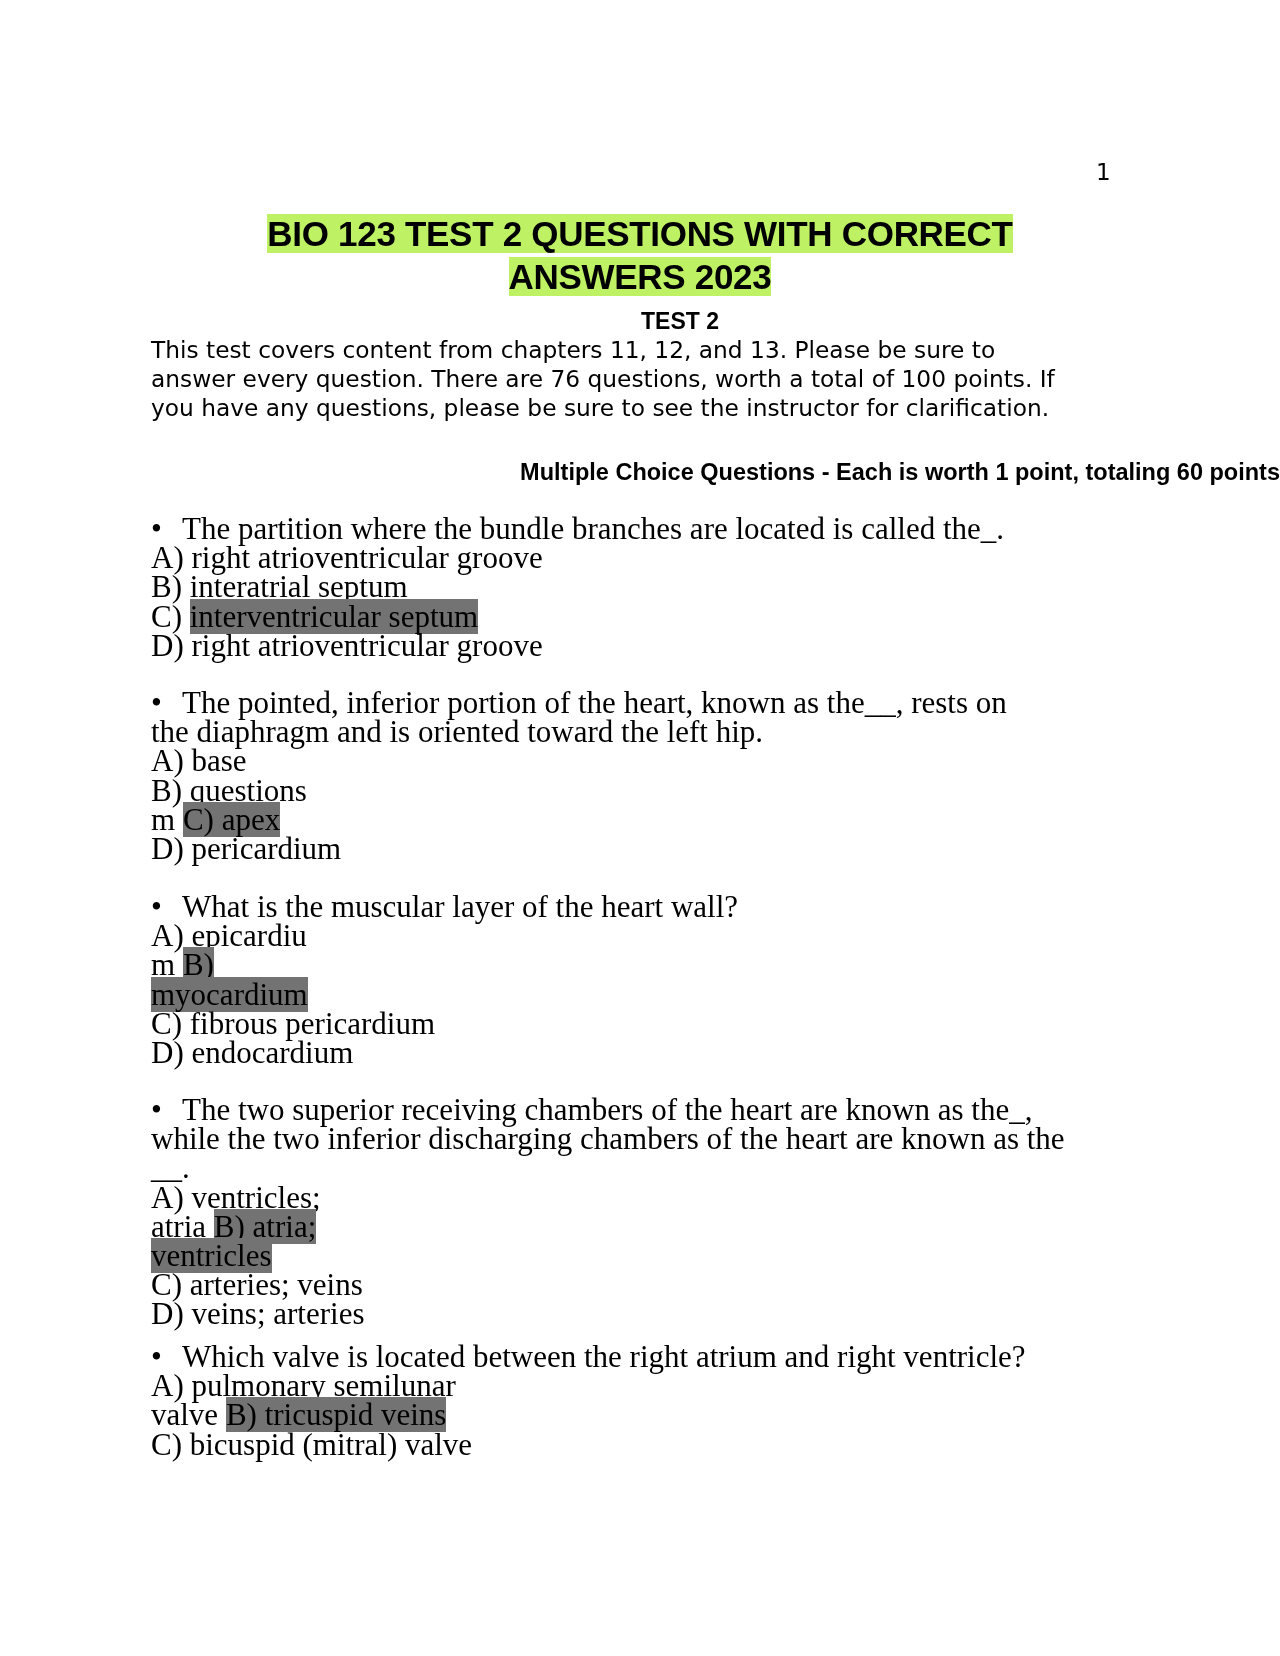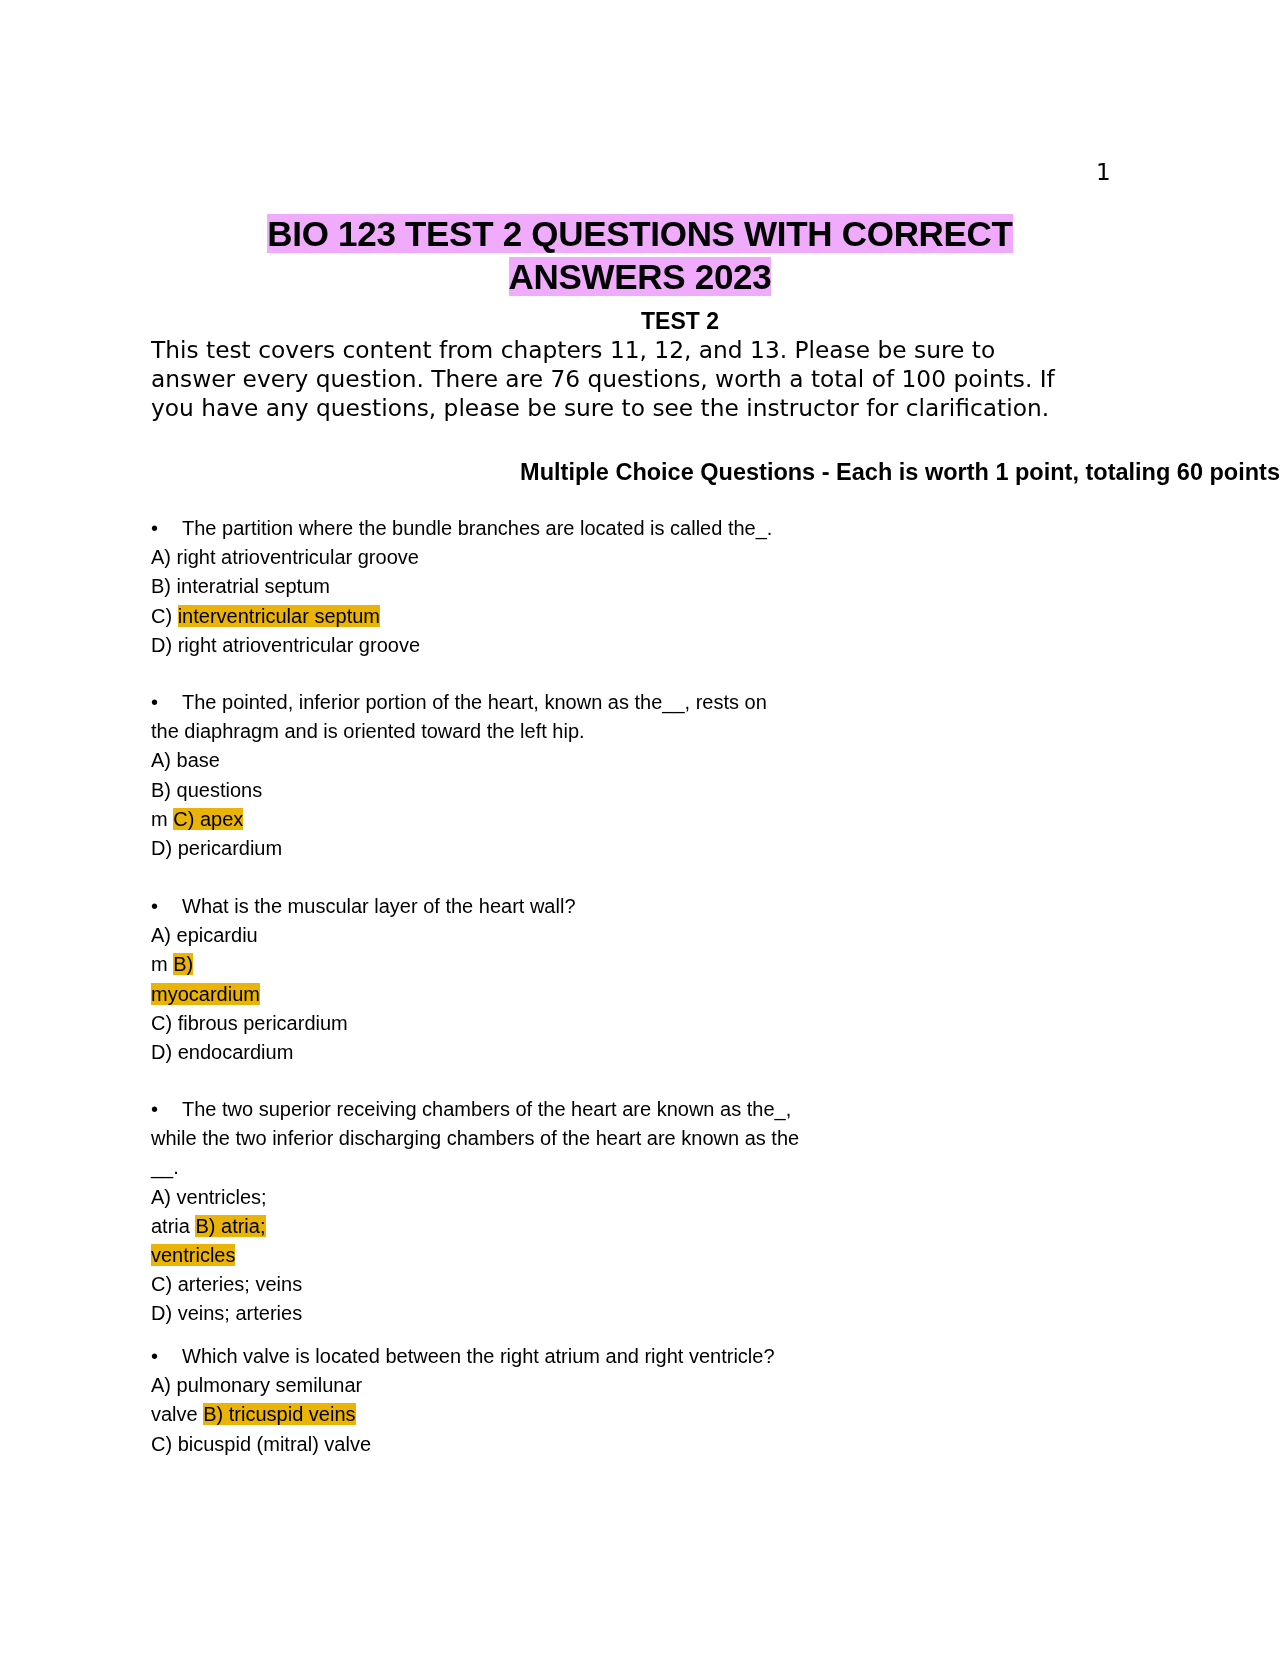--- a/index.html
+++ b/index.html
@@ -1,31 +1,31 @@
 <!DOCTYPE html>
 <html><head>
 <meta charset="utf-8">
 <style>
   html, body { margin: 0; padding: 0; background: #ffffff; }
   body { width: 1280px; height: 1656px; position: relative; overflow: hidden; color: #000; }
   .page { position: absolute; left: 0; top: 0; width: 1280px; height: 1656px; background: #fff; }
   .pagenum { position: absolute; left: 1096px; top: 158px; font-family: "DejaVu Sans", sans-serif; font-size: 23px; line-height: 28px; }
   .title { position: absolute; left: 0; width: 1280px; top: 212px; text-align: center;
            font-family: "Liberation Sans", sans-serif; font-weight: bold; font-size: 35px; line-height: 43px; letter-spacing: -0.3px; }
-  .title span { background: #f0abfc; }
+  .title span { background: #bef264; }
   .subtitle { position: absolute; left: 0; width: 1280px; top: 306px; text-align: center;
               font-family: "Liberation Sans", sans-serif; font-weight: bold; font-size: 23px; line-height: 30px; padding-left: 40px; }
   .body { position: absolute; left: 151px; width: 990px; font-family: "DejaVu Sans", sans-serif; font-size: 23.3px; line-height: 29.2px; }
   .intro { top: 335px; }
   .mc-header { position: absolute; left: 0; width: 1280px; top: 457px; text-align: right;
                font-family: "Liberation Sans", sans-serif; font-weight: bold; font-size: 23.5px; line-height: 30px; }
   .line { white-space: pre; height: 29.2px; }
   .bullet { display: inline-block; width: 31px; }
-  .hl { background: #eab308; }
-  .block { position: absolute; left: 151px; font-family: Liberation Sans, sans-serif; font-size: 20px; line-height: 29.2px; }
+  .hl { background: #737373; }
+  .block { position: absolute; left: 151px; font-family: Liberation Serif, serif; font-size: 31px; line-height: 29.2px; }
 </style>
 </head>
 <body>
 
 <div class="page">
 
   <div class="pagenum">1</div>
 
   <div class="title">
     <span>BIO 123 TEST 2 QUESTIONS WITH CORRECT</span><br>

